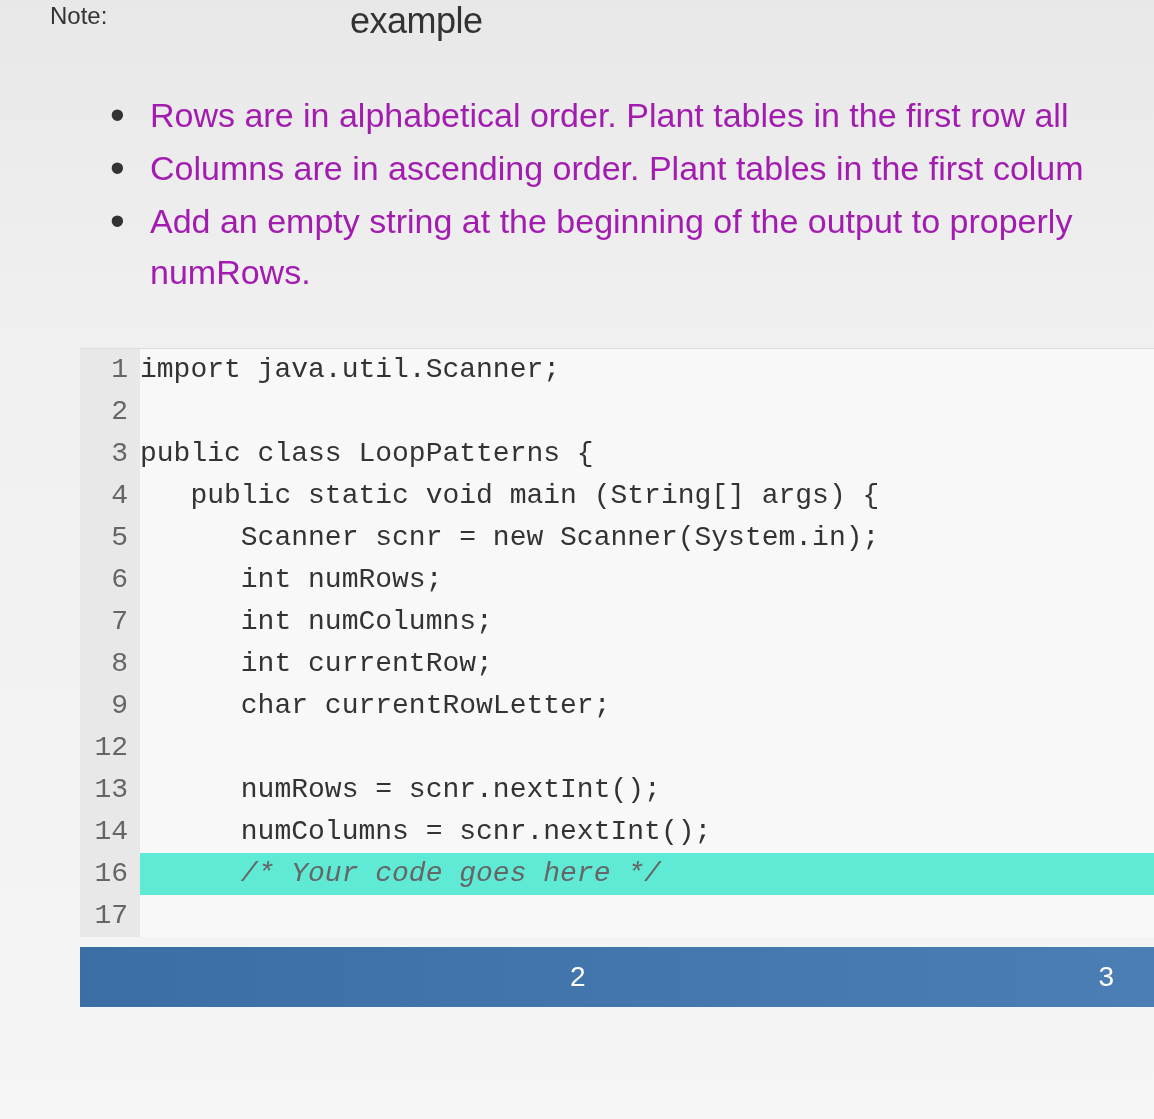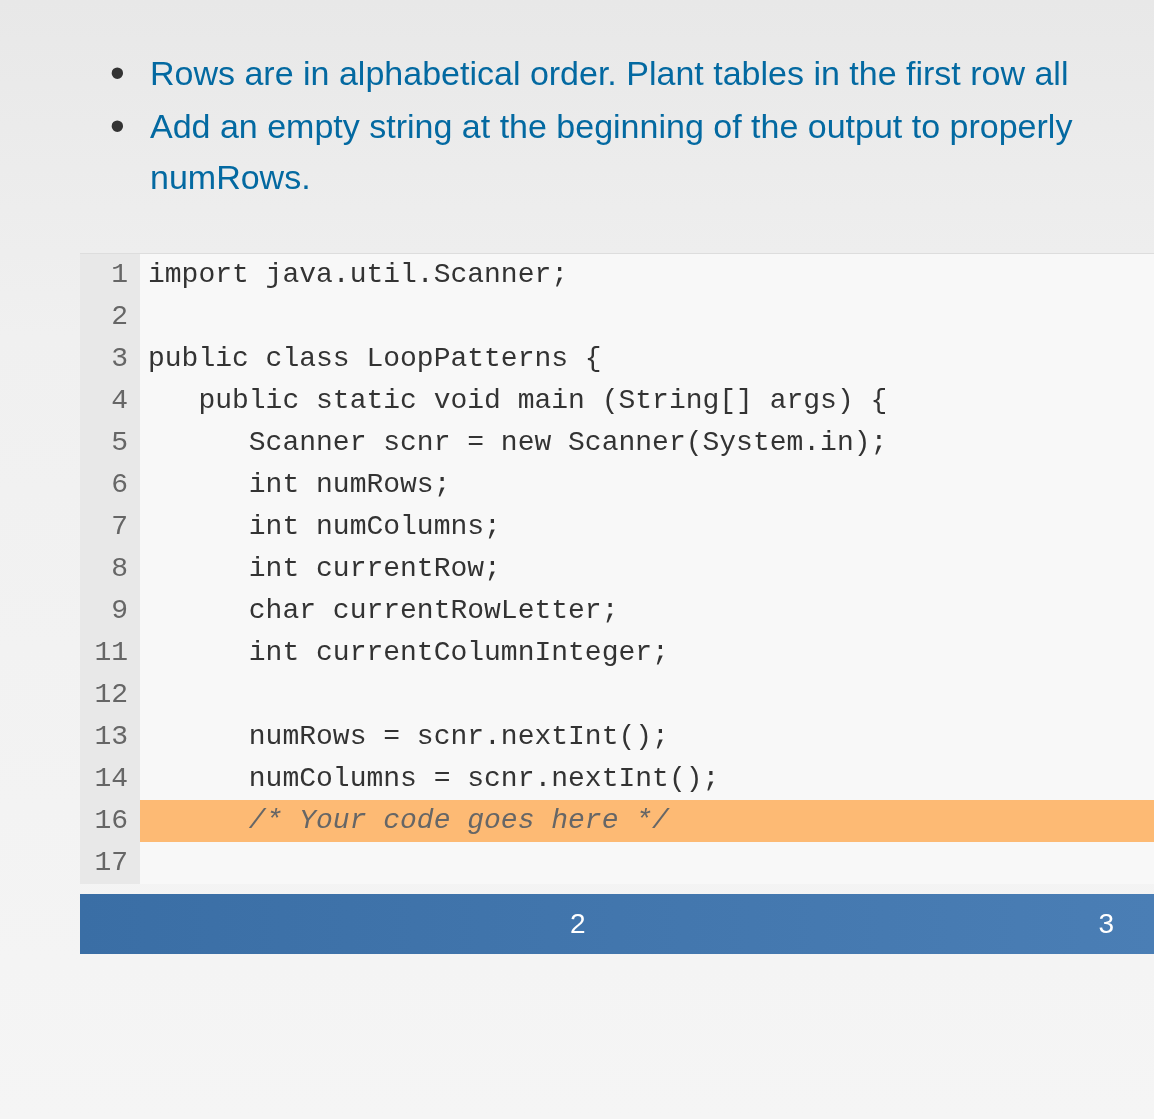--- a/index.html
+++ b/index.html
@@ -39,21 +39,21 @@
     }
     
     .bullet-list {
       list-style: none;
       padding-left: 60px;
       margin-bottom: 50px;
     }
     
     .bullet-list li {
       font-size: 34px;
-      color: #0369a1;
+      color: #a21caf;
       line-height: 1.5;
       position: relative;
       padding-left: 40px;
       margin-bottom: 2px;
     }
     
     .bullet-list li::before {
       content: "•";
       position: absolute;
       left: 0;
@@ -81,29 +81,29 @@
       text-align: right;
       padding-right: 12px;
       color: #666;
       background: #e8e8e8;
       user-select: none;
       flex-shrink: 0;
       line-height: 1.5;
     }
     
     .code-content {
-      padding-left: 8px;
+      padding-left: 0;
       white-space: pre;
       color: #333;
       line-height: 1.5;
       flex: 1;
     }
     
     .code-content.highlighted {
-      background: #fdba74;
+      background: #5eead4;
     }
     
     .comment {
       font-style: italic;
       color: #666;
     }
     
     .footer-bar {
       margin-top: 10px;
       height: 60px;
@@ -123,24 +123,26 @@
     }
     
     .footer-number.left {
       margin-left: 450px;
     }
   </style>
 </head>
 <body>
 
 <div class="content">
+  <div class="header-partial">example</div>
   <div class="note-label">Note:</div>
 
   <ul class="bullet-list">
     <li>Rows are in alphabetical order. Plant tables in the first row all</li>
+    <li>Columns are in ascending order. Plant tables in the first colum</li>
     <li>Add an empty string at the beginning of the output to properly numRows.</li>
   </ul>
 
   <div class="code-editor">
     <div class="code-line">
       <div class="line-number">1</div>
       <div class="code-content">import java.util.Scanner;</div>
     </div>
     <div class="code-line">
       <div class="line-number">2</div>
@@ -166,24 +168,20 @@
       <div class="line-number">7</div>
       <div class="code-content">      int numColumns;</div>
     </div>
     <div class="code-line">
       <div class="line-number">8</div>
       <div class="code-content">      int currentRow;</div>
     </div>
     <div class="code-line">
       <div class="line-number">9</div>
       <div class="code-content">      char currentRowLetter;</div>
-    </div>
-    <div class="code-line">
-      <div class="line-number">11</div>
-      <div class="code-content">      int currentColumnInteger;</div>
     </div>
     <div class="code-line">
       <div class="line-number">12</div>
       <div class="code-content"></div>
     </div>
     <div class="code-line">
       <div class="line-number">13</div>
       <div class="code-content">      numRows = scnr.nextInt();</div>
     </div>
     <div class="code-line">

